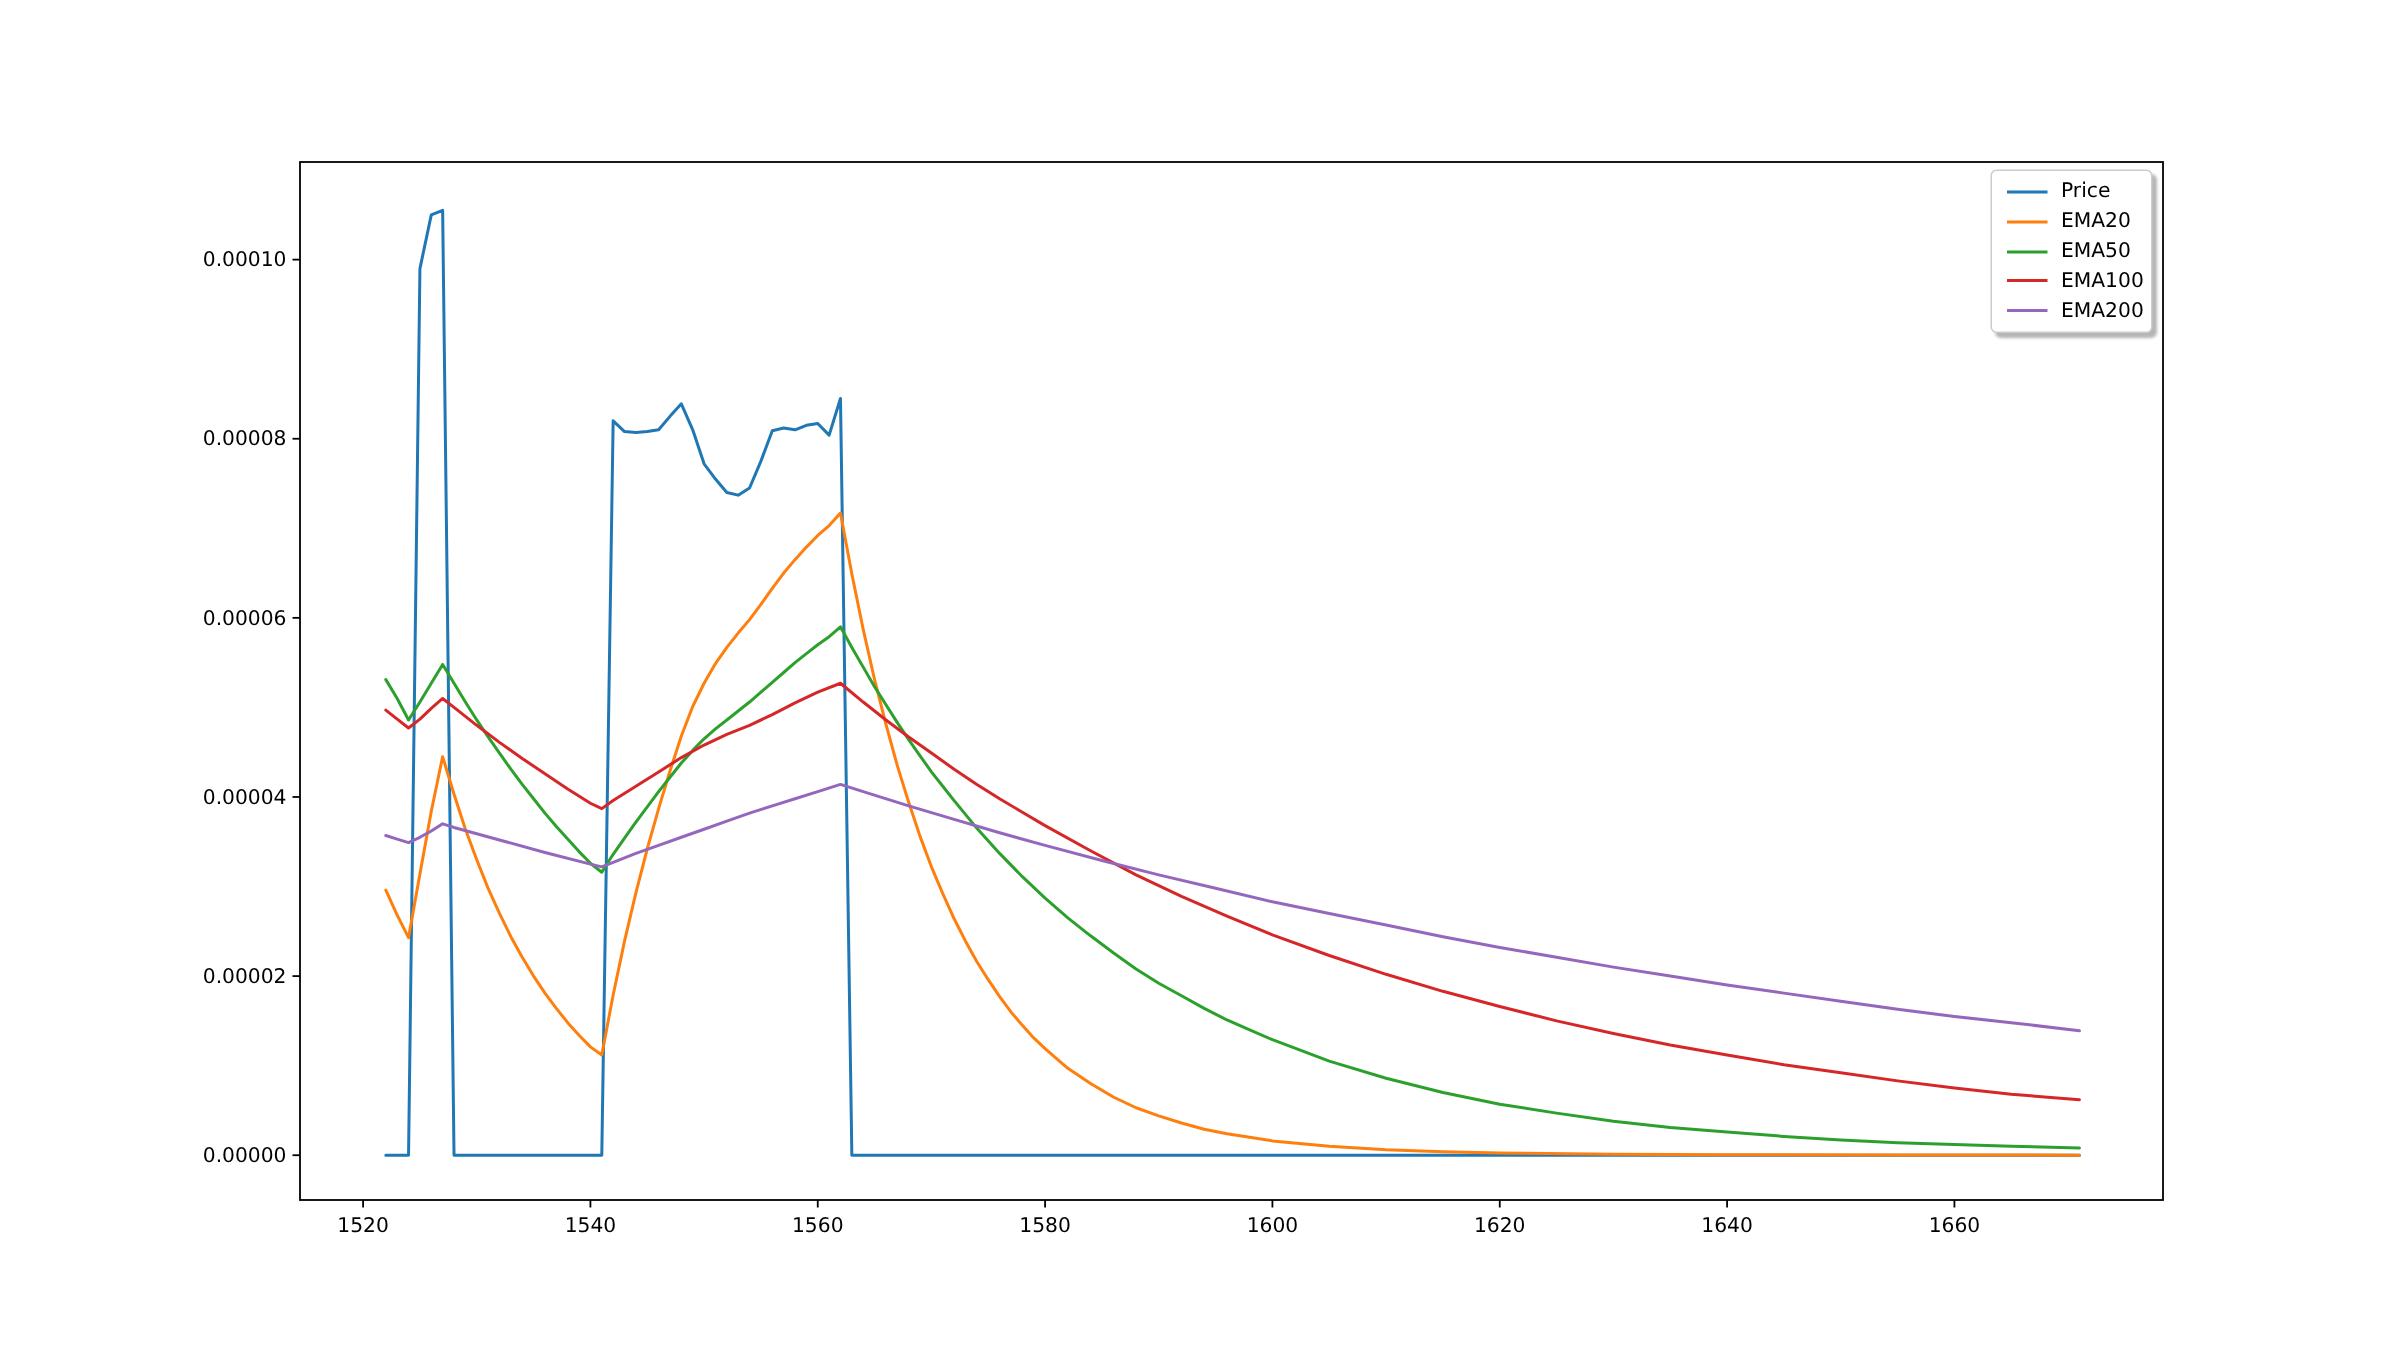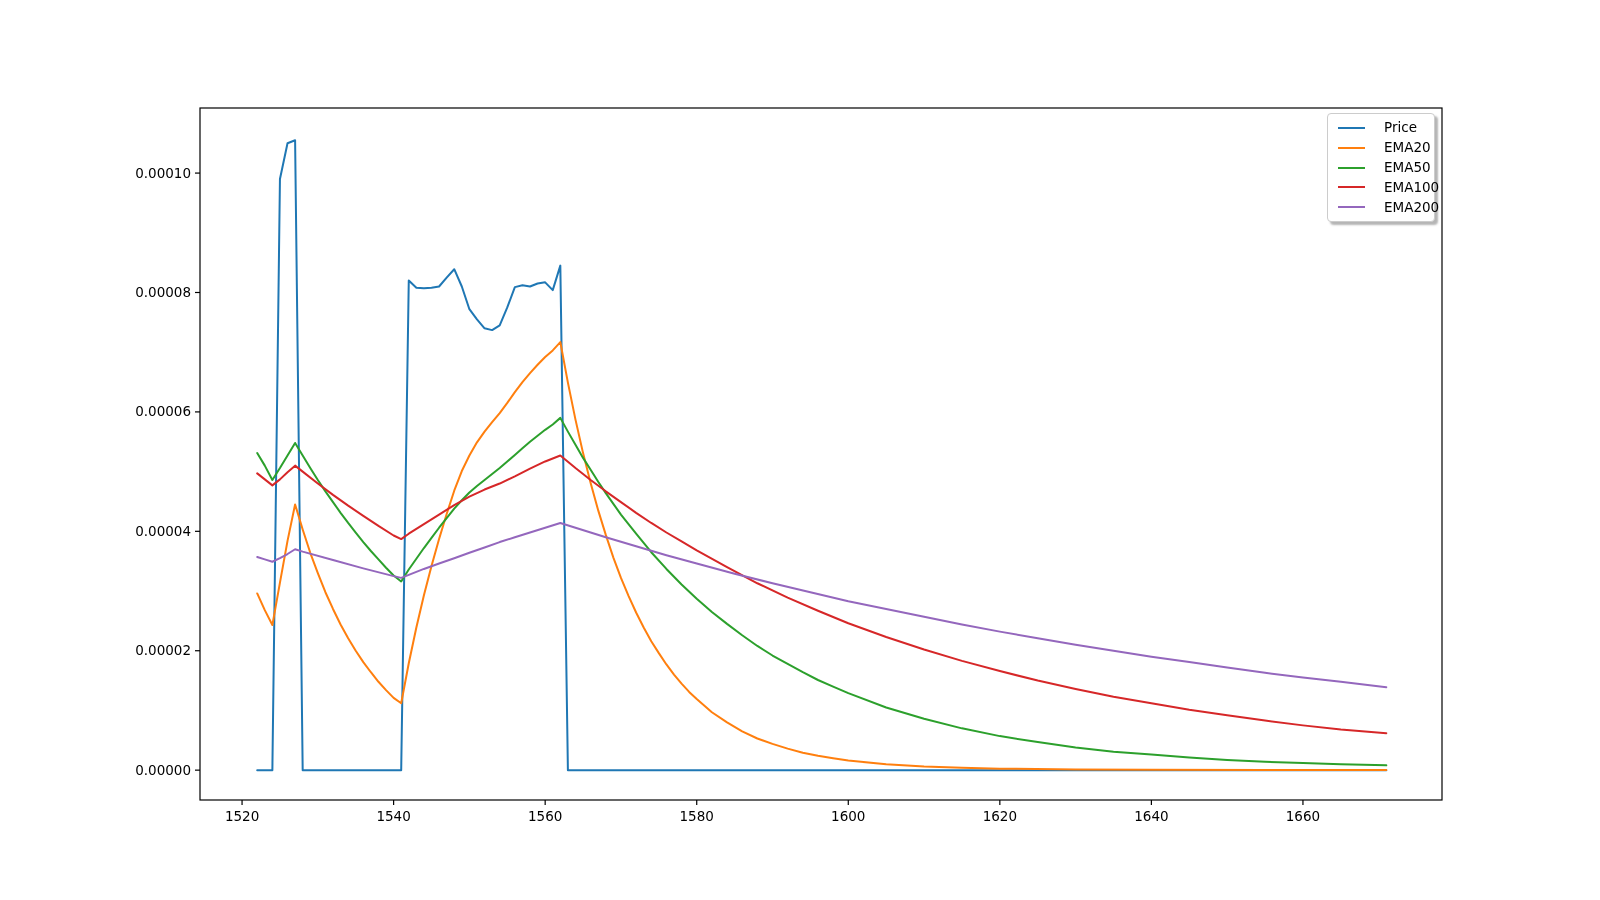--- a/index.html
+++ b/index.html
@@ -5,21 +5,21 @@
   html,body{margin:0;padding:0;background:#ffffff;}
   body{width:1600px;height:900px;position:relative;overflow:hidden;
        font-family:"DejaVu Sans", sans-serif;}
   .figure{position:absolute;left:0;top:0;width:1600px;height:900px;background:#ffffff;}
   svg{position:absolute;left:0;top:0;}
   svg text{font-family:"DejaVu Sans", sans-serif;fill:#000000;}
   .legend{position:absolute;left:1327px;top:113px;width:108px;height:109px;
           box-sizing:border-box;background:#ffffff;border:1px solid #cccccc;
           border-radius:4px;box-shadow:3px 3px 2px rgba(90,90,90,0.45);
           padding:7px 10px;display:flex;flex-direction:column;justify-content:space-between;}
-  .legend-row{display:flex;align-items:center;gap:19px;}
+  .legend-row{display:flex;align-items:center;gap:9px;}
   .swatch{display:inline-block;width:27px;height:2px;flex:0 0 27px;}
   .legend-label{font-size:13.5px;color:#000;line-height:1;white-space:nowrap;}
 </style>
 </head>
 <body>
 
 <div class="figure">
   <svg id="chart" width="1600" height="900">
       <g>
         <polyline points="257.21,770.15 264.79,770.15 272.37,770.15 279.95,179.05 287.52,143.23 295.10,140.24 302.68,770.15 401.19,770.15 408.77,280.55 416.35,287.72 423.92,288.31 431.50,287.72 439.08,286.52 446.66,277.57 454.23,269.21 461.81,286.52 469.39,309.21 476.97,319.36 484.55,328.32 492.12,330.11 499.70,325.33 507.28,307.42 514.86,287.12 522.44,285.33 530.01,286.52 537.59,283.54 545.17,282.34 552.75,290.11 560.32,265.63 567.90,770.15 696.72,770.15 848.28,770.15 999.84,770.15 1151.39,770.15 1302.95,770.15 1386.30,770.15" fill="none" stroke="#1f77b4" stroke-width="2" stroke-linejoin="round" stroke-linecap="round"></polyline>

